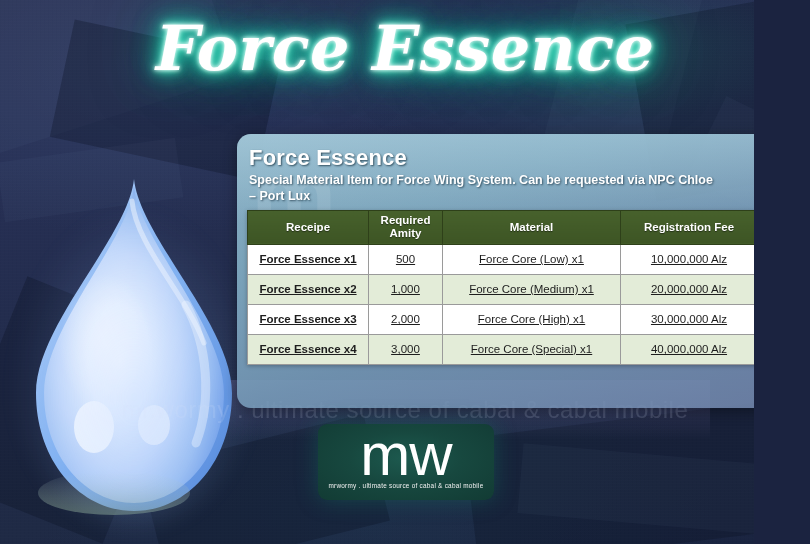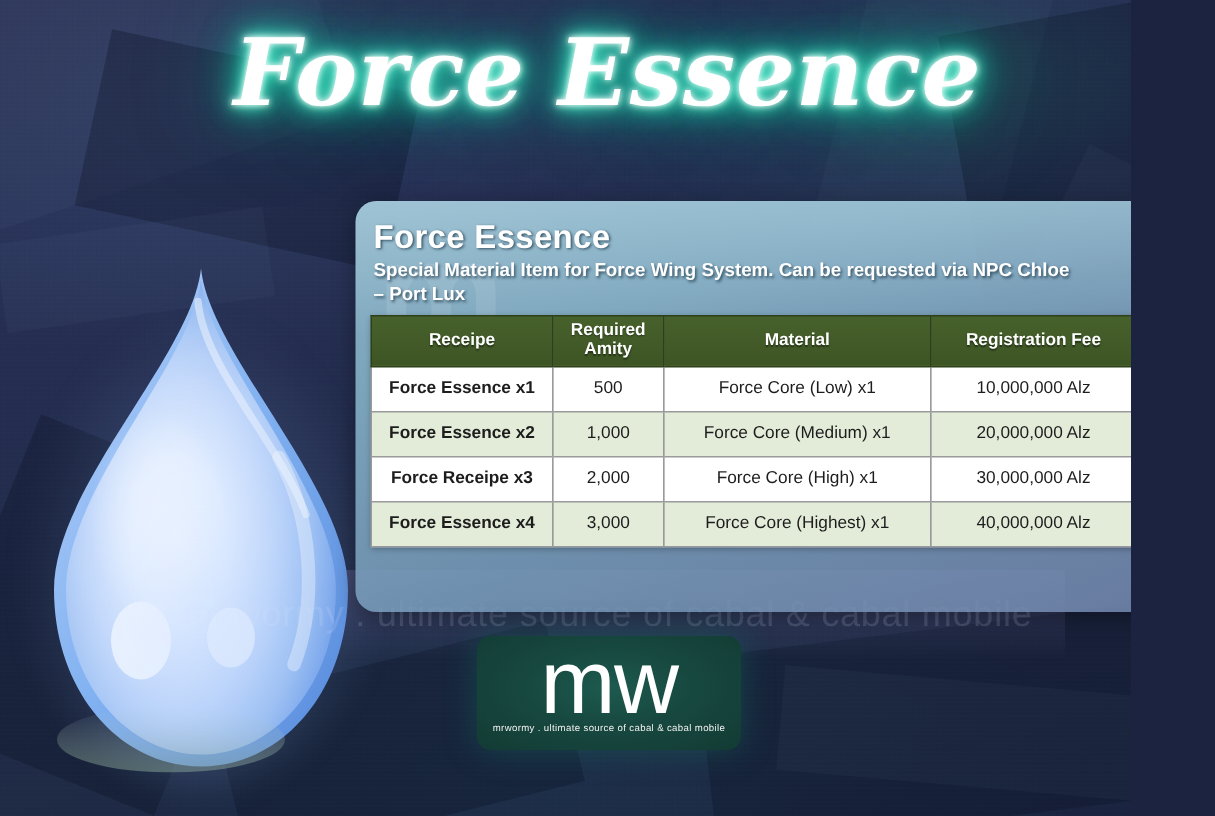--- a/index.html
+++ b/index.html
@@ -154,21 +154,21 @@
   #recipe-table thead th {
     background: linear-gradient(180deg, #47612c 0%, #3d5524 100%);
     color: #ffffff;
     font-weight: 700;
     font-size: 11.5px;
     height: 34px;
     border-color: #2e4019;
     line-height: 1.12;
     text-shadow: 0 1px 1px rgba(0,0,0,.45);
   }
-  #recipe-table tbody td { height: 30px; color: #1d1d1d; }
+  #recipe-table tbody td { height: 30px; color: #1d1d1d; text-decoration: underline; }
   #recipe-table tbody tr:nth-child(odd)  td { background: #ffffff; }
   #recipe-table tbody tr:nth-child(even) td { background: #e3ecd8; }
   #recipe-table td.recipe-cell { font-weight: 700; }
 
   
   #page-watermark {
     position: absolute;
     left: 0; top: 396px;
     width: 810px;
     text-align: center;
@@ -302,29 +302,29 @@
           <td>Force Core (Low) x1</td>
           <td>10,000,000 Alz</td>
         </tr>
         <tr>
           <td class="recipe-cell">Force Essence x2</td>
           <td>1,000</td>
           <td>Force Core (Medium) x1</td>
           <td>20,000,000 Alz</td>
         </tr>
         <tr>
-          <td class="recipe-cell">Force Receipe x3</td>
+          <td class="recipe-cell">Force Essence x3</td>
           <td>2,000</td>
           <td>Force Core (High) x1</td>
           <td>30,000,000 Alz</td>
         </tr>
         <tr>
           <td class="recipe-cell">Force Essence x4</td>
           <td>3,000</td>
-          <td>Force Core (Highest) x1</td>
+          <td>Force Core (Special) x1</td>
           <td>40,000,000 Alz</td>
         </tr>
       </tbody>
     </table>
   </div>
 
   <div id="logo">
     <div id="logo-mark">mw</div>
     <div id="logo-tagline">mrwormy . ultimate source of cabal &amp; cabal mobile</div>
   </div>

